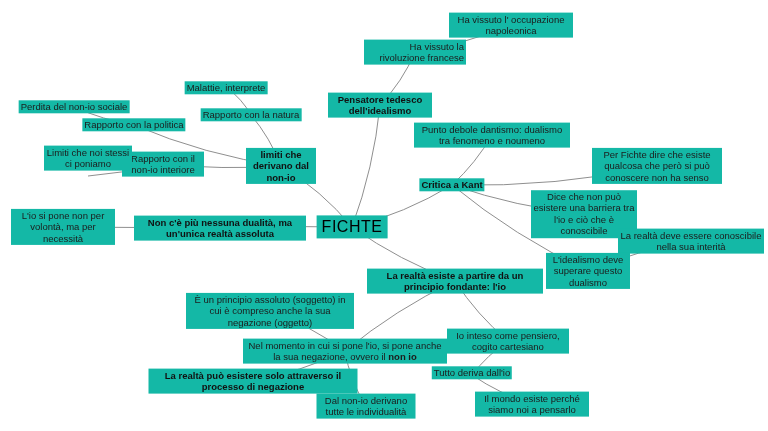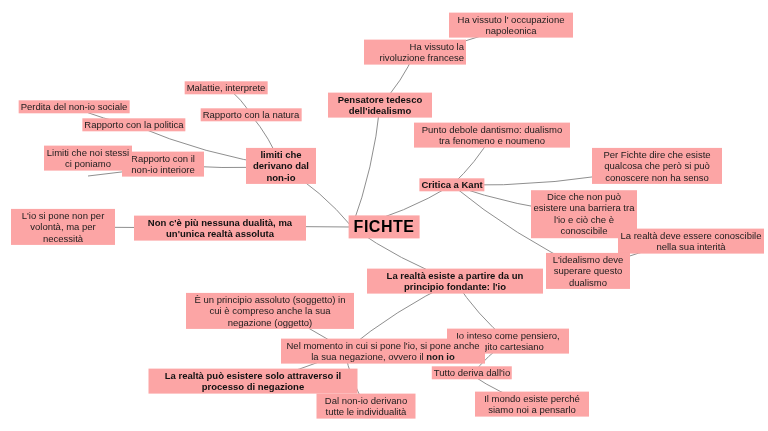--- a/index.html
+++ b/index.html
@@ -21,31 +21,30 @@
     stroke: #8f8f8f;
     stroke-width: 1;
   }
   .node {
     position: absolute;
     transform: translate(-50%, -50%);
     text-align: center;
     font-size: 9.5px;
     line-height: 1.2;
     color: #1c1c1c;
-    background: #fca5a5;
+    background: #14b8a6;
     padding: 1px 2px;
   }
   .node.bold { font-weight: bold; color: #111111; }
   .node.root {
     font-size: 16px;
-    font-weight: bold;
+    font-weight: normal;
     letter-spacing: 0.5px;
     padding: 2px 5px;
     color: #000000;
-    margin-left: 32px;
   }
 </style>
 </head>
 <body>
 
 <div id="canvas">
   <svg id="edges" viewBox="0 0 768 431">
       <path d="M 352 227 Q 373.7972783164867 167.78953928575103 380 105" class="edge"></path>
       <path d="M 380 105 Q 402.5067876585104 81.80636920845026 415 52" class="edge"></path>
       <path d="M 415 52 Q 464.6244734615097 44.2759056409234 511 25" class="edge"></path>
@@ -81,21 +80,21 @@
       <div class="node bold" style="left: 452px; top: 185px; white-space: nowrap;"><span>Critica a Kant</span></div>
       <div class="node" style="left: 492px; top: 135px; width: 152px;"><span>Punto debole dantismo: dualismo tra fenomeno e noumeno</span></div>
       <div class="node" style="left: 657px; top: 166px; width: 126px;"><span>Per Fichte dire che esiste qualcosa che però si può conoscere non ha senso</span></div>
       <div class="node" style="left: 584px; top: 214px; width: 102px;"><span>Dice che non può esistere una barriera tra l'io e ciò che è conoscibile</span></div>
       <div class="node" style="left: 691px; top: 241px; width: 142px;"><span>La realtà deve essere conoscibile nella sua interità</span></div>
       <div class="node" style="left: 588px; top: 271px; width: 80px;"><span>L'idealismo deve superare questo dualismo</span></div>
       <div class="node bold" style="left: 455px; top: 281px; width: 172px;"><span>La realtà esiste a partire da un principio fondante: l'io</span></div>
       <div class="node" style="left: 508px; top: 341px; width: 118px;"><span>Io inteso come pensiero, cogito cartesiano</span></div>
       <div class="node" style="left: 472px; top: 373px; white-space: nowrap;"><span>Tutto deriva dall'io</span></div>
       <div class="node" style="left: 532px; top: 404px; width: 110px;"><span>Il mondo esiste perché siamo noi a pensarlo</span></div>
-      <div class="node" style="left: 345px; top: 351px; width: 200px; margin-left: 38px;"><span>Nel momento in cui si pone l'io, si pone anche la sua negazione, ovvero il </span><b>non io</b></div>
+      <div class="node" style="left: 345px; top: 351px; width: 200px;"><span>Nel momento in cui si pone l'io, si pone anche la sua negazione, ovvero il </span><b>non io</b></div>
       <div class="node" style="left: 270px; top: 311px; width: 164px;"><span>È un principio assoluto (soggetto) in cui è compreso anche la sua negazione (oggetto)</span></div>
       <div class="node bold" style="left: 253px; top: 381px; width: 205px;"><span>La realtà può esistere solo attraverso il processo di negazione</span></div>
       <div class="node" style="left: 366px; top: 406px; width: 95px;"><span>Dal non-io derivano tutte le individualità</span></div>
       <div class="node bold" style="left: 220px; top: 228px; width: 168px;"><span>Non c'è più nessuna dualità, ma un'unica realtà assoluta</span></div>
       <div class="node" style="left: 63px; top: 227px; width: 100px;"><span>L'io si pone non per volontà, ma per necessità</span></div>
       <div class="node bold" style="left: 281px; top: 166px; width: 66px;"><span>limiti che derivano dal non-io</span></div>
       <div class="node" style="left: 251px; top: 115px; white-space: nowrap;"><span>Rapporto con la natura</span></div>
       <div class="node" style="left: 226px; top: 88px; white-space: nowrap;"><span>Malattie, interprete</span></div>
       <div class="node" style="left: 134px; top: 125px; white-space: nowrap;"><span>Rapporto con la politica</span></div>
       <div class="node" style="left: 74px; top: 107px; white-space: nowrap;"><span>Perdita del non-io sociale</span></div>

